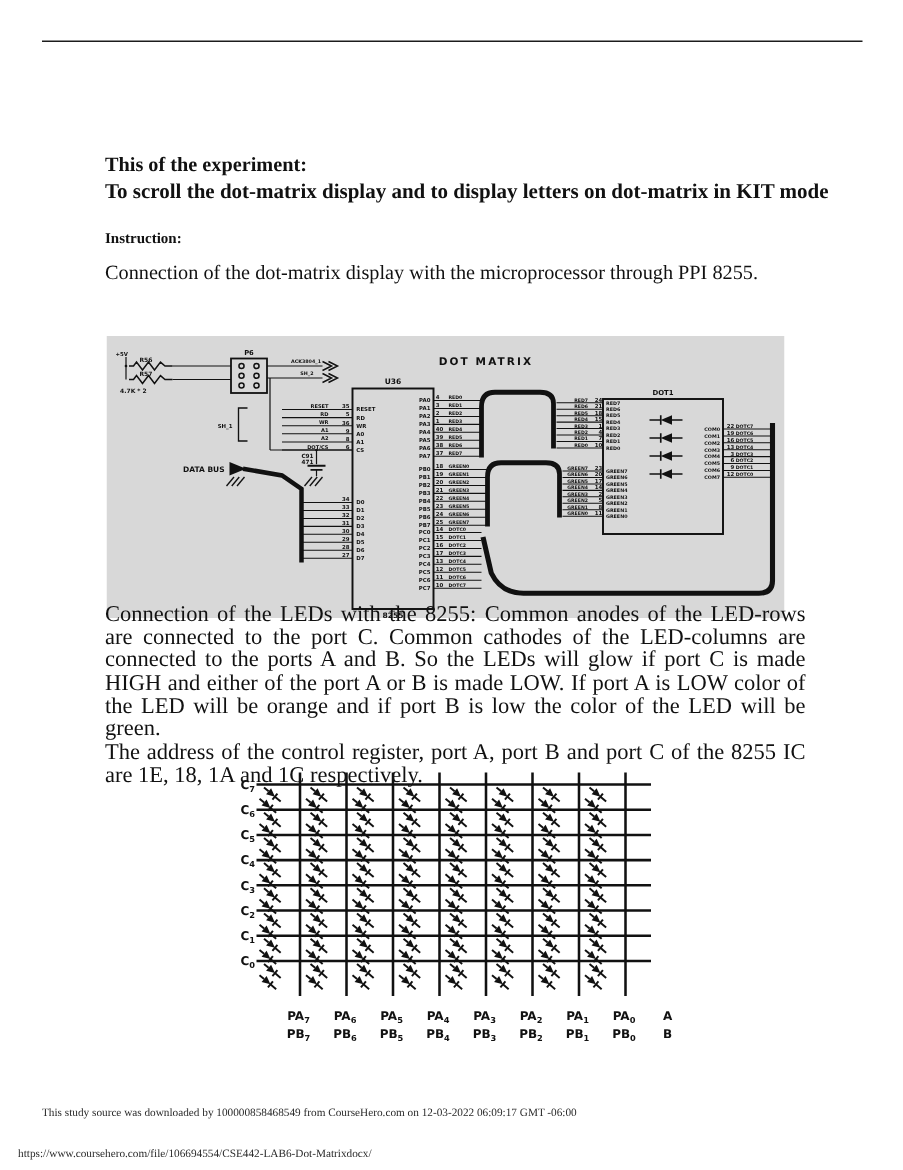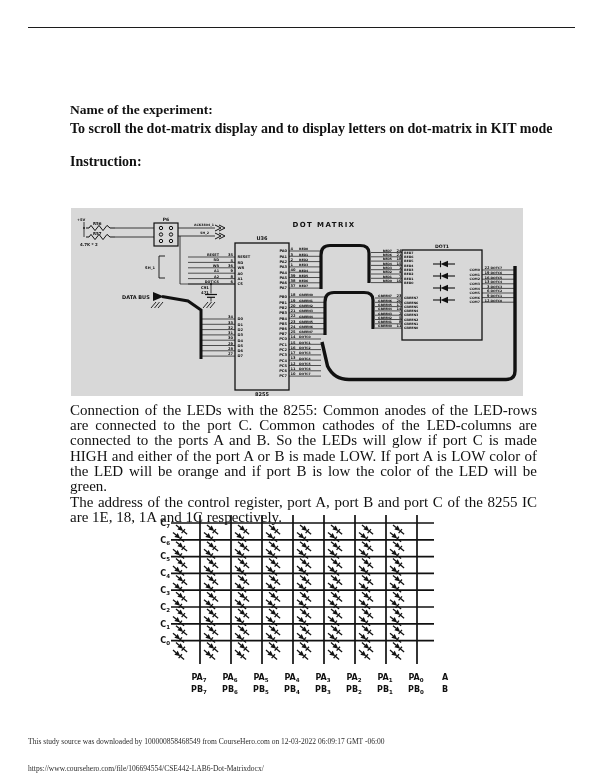--- a/index.html
+++ b/index.html
@@ -4,42 +4,43 @@
 <style>
   html,body{margin:0;padding:0;background:#ffffff;}
   .page{position:relative;width:602px;height:780px;background:#ffffff;color:#111;
         font-family:"Liberation Serif", serif;overflow:hidden;}
   .top-rule{position:absolute;left:28px;top:27px;width:547px;border-top:1.5px solid #1c1c1c;}
   .doc-title{position:absolute;left:0;right:0;top:66px;margin:0;text-align:center;
              font-size:17.5px;font-weight:700;}
   .h-bold{position:absolute;left:70px;font-weight:700;}
   .name-heading{top:102px;font-size:13.5px;}
   .experiment-name{top:121px;font-size:14px;}
-  .instruction-heading{top:154px;font-size:14px;text-align:right;}
+  .instruction-heading{top:154px;font-size:10px;text-align:right;}
   .body-line{position:absolute;left:70px;top:174px;font-size:13.5px;}
-  .schematic-wrap{position:absolute;left:71px;top:208px;width:452px;height:222px;}
+  .schematic-wrap{position:absolute;left:71px;top:224px;width:452px;height:222px;}
   .schematic-wrap svg{display:block;width:452px;height:188px;}
   .para{position:absolute;left:70px;width:467px;margin:0;font-size:15px;line-height:15.2px;
         text-align:justify;}
   .para-1{top:403px;}
   .para-2{top:495px;}
   .matrix-wrap{position:absolute;left:148px;top:512px;width:320px;height:190px;}
   .matrix-wrap svg{display:block;width:320px;height:190px;}
   .footer-note{position:absolute;left:28px;top:737px;font-size:7.5px;color:#2b2b2b;}
-  .footer-url{position:absolute;left:28px;top:764px;font-size:7.5px;color:#2b2b2b;
+  .footer-url{position:absolute;left:12px;top:764px;font-size:7.5px;color:#2b2b2b;
               text-decoration:none;}
 </style>
 </head>
 <body>
 
 <div class="page">
   <div class="top-rule"></div>
-  <div class="h-bold name-heading">Name of the experiment:</div>
+  <div class="h-bold name-heading">This of the experiment:</div>
   <div class="h-bold experiment-name">To scroll the dot-matrix display and to display letters on dot-matrix in KIT mode</div>
   <div class="h-bold instruction-heading">Instruction:</div>
+  <div class="body-line">Connection of the dot-matrix display with the microprocessor through PPI 8255.</div>
 
   <div class="schematic-wrap">
     <svg id="schematic-svg" viewBox="0 0 452 188">
         <rect x="0" y="0" width="452" height="188" fill="#d8d8d8"></rect>
         <text x="253" y="19" font-size="7" text-anchor="middle" font-family="&quot;DejaVu Sans&quot;, sans-serif" font-weight="700" fill="#111" letter-spacing="1.4">DOT MATRIX</text>
         <g>
           <text x="6" y="13" font-size="3.6" text-anchor="start" font-family="&quot;DejaVu Sans&quot;, sans-serif" font-weight="700" fill="#111">+5V</text>
           <line x1="13" y1="14" x2="13" y2="29" stroke="#111" stroke-width="0.8"></line>
           <circle cx="13" cy="20" r="0.9" fill="#111"></circle>
           <text x="22" y="17" font-size="4" text-anchor="start" font-family="&quot;DejaVu Sans&quot;, sans-serif" font-weight="700" fill="#111">R56</text>

